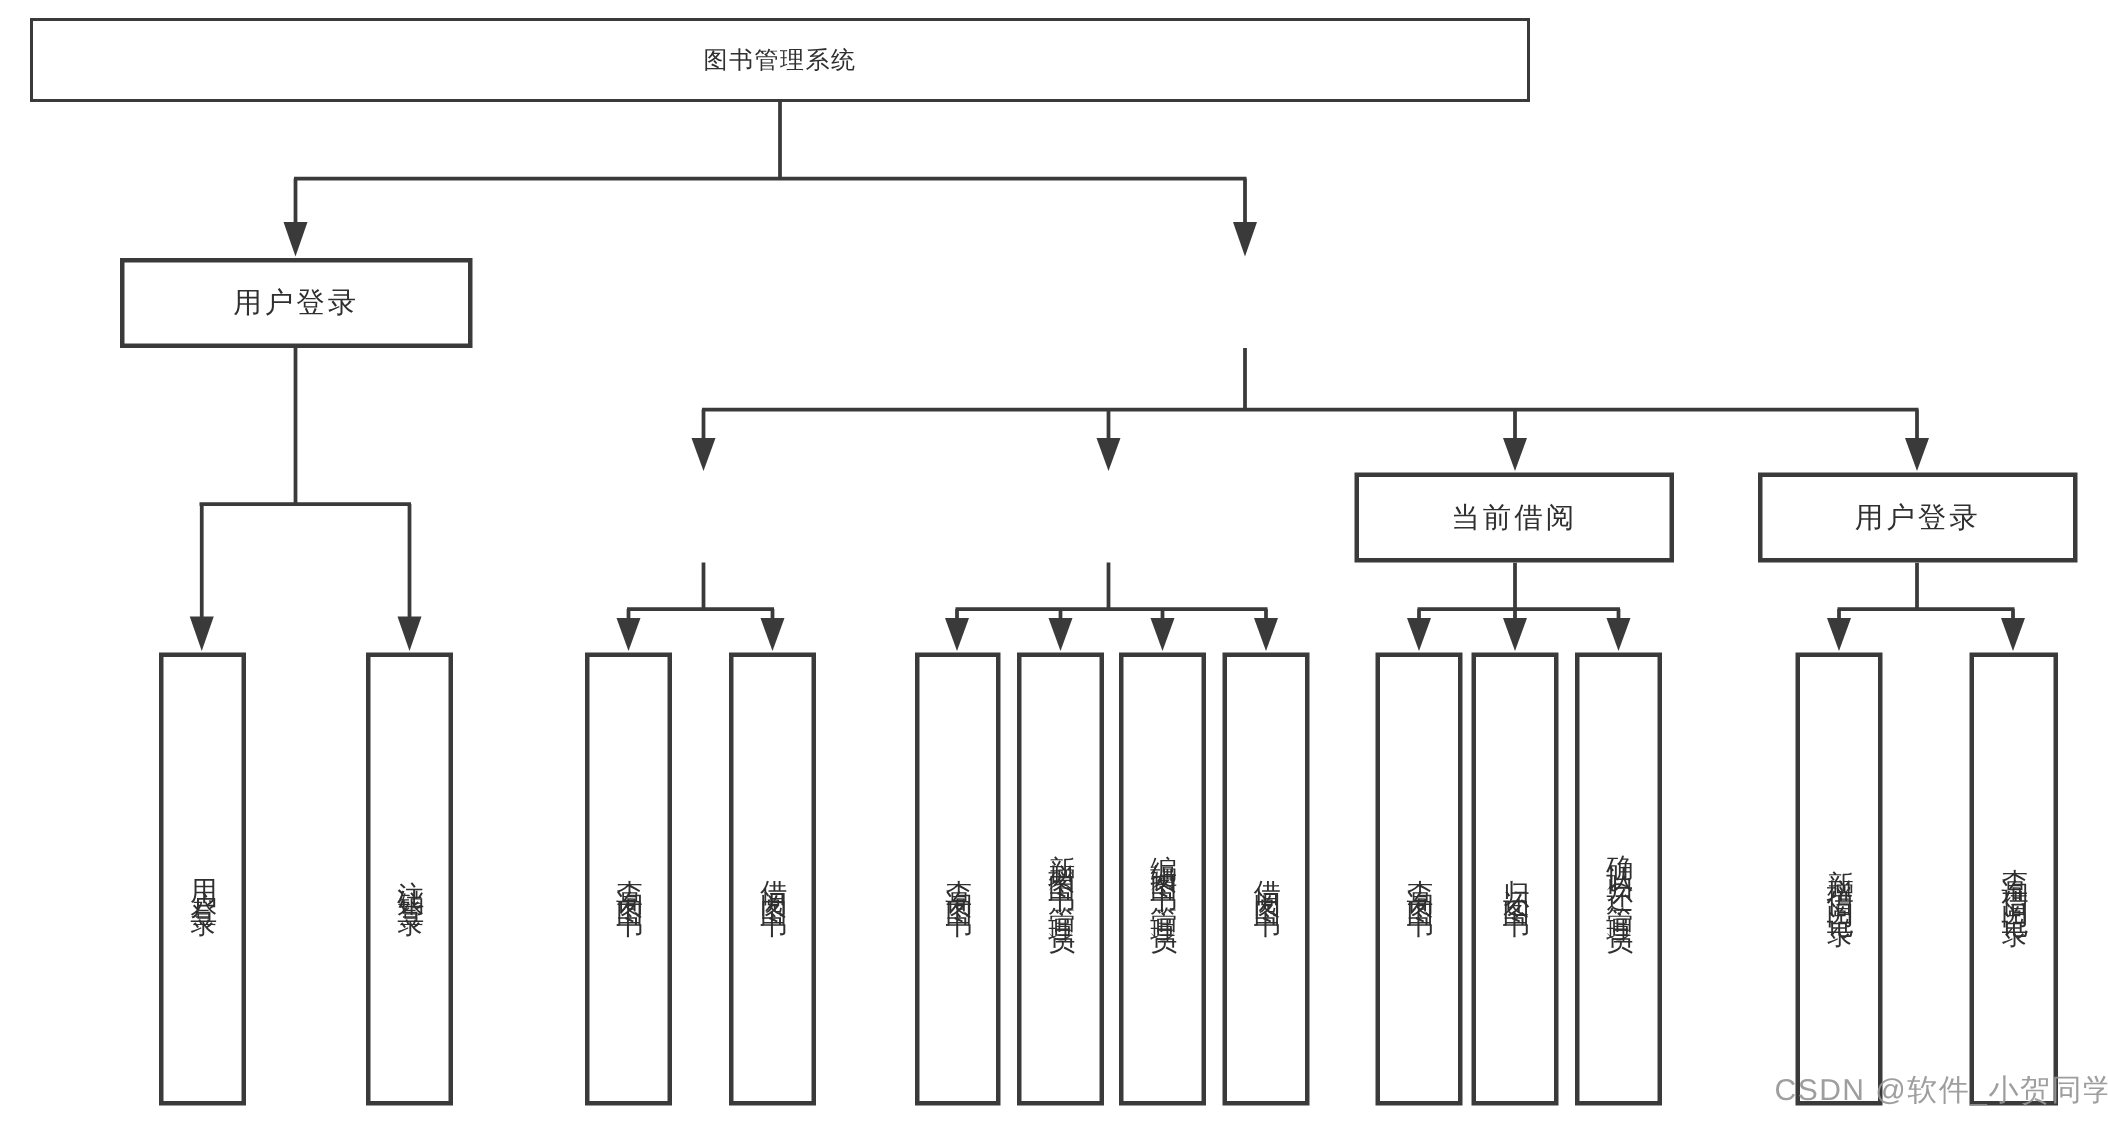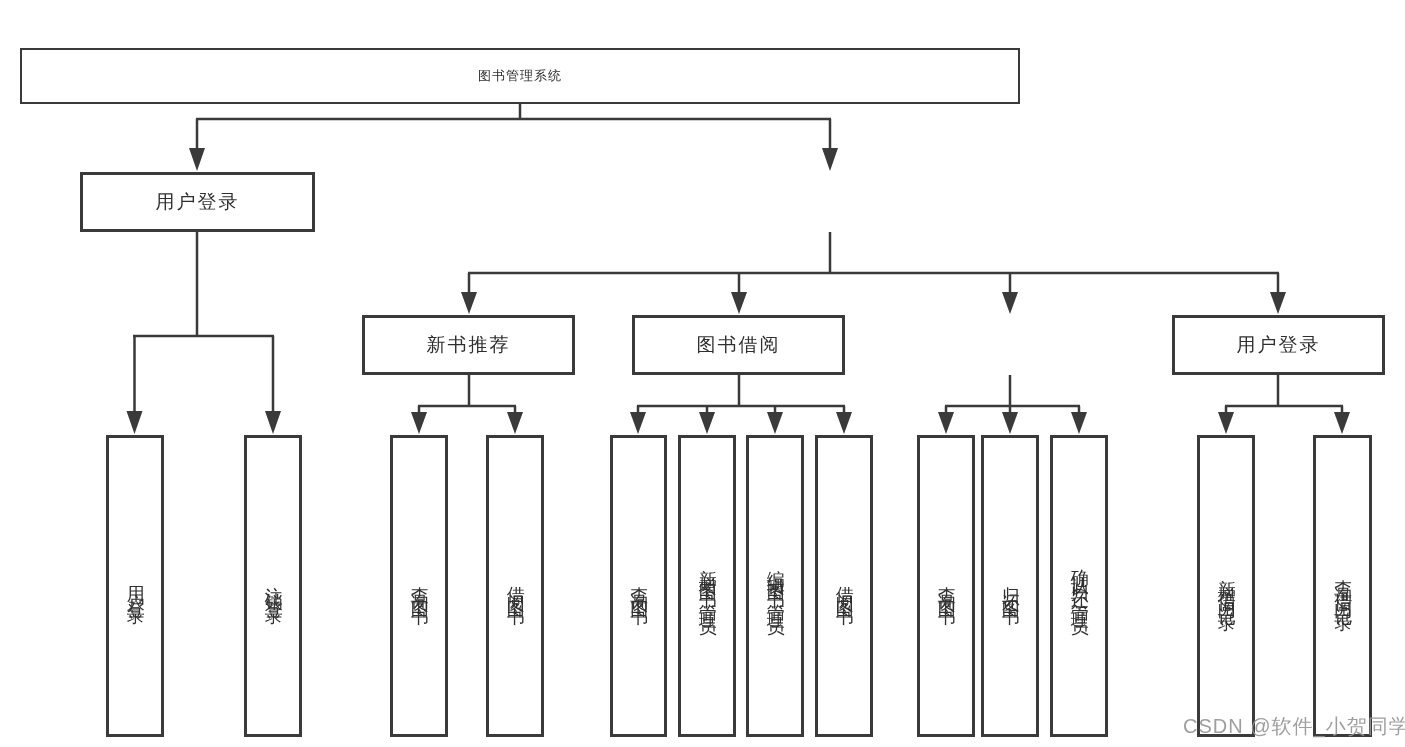--- a/index.html
+++ b/index.html
@@ -22,23 +22,22 @@
     background: #ffffff;
     border: 3px solid #3a3a3a;
     color: #2f2f2f;
     display: flex;
     align-items: center;
     justify-content: center;
     text-align: center;
   }
   .node.root-box {
     border-width: 2px;
-    font-size: 13px;
+    font-size: 16px;
     letter-spacing: 1px;
-    margin-top: 36px;
   }
   .node.h-box {
     font-size: 19px;
     letter-spacing: 2px;
   }
   .node.leaf-box {
     font-size: 18px;
   }
   .node.leaf-box .vtext {
     writing-mode: vertical-rl;
@@ -107,22 +106,21 @@
 
       <polygon points="1218,412 1234,412 1226,434"></polygon>
       <polygon points="1334,412 1350,412 1342,434"></polygon>
     </g>
   </svg>
 
   <div class="node root-box" style="left:20px; top:12px; width:1000px; height:56px;">图书管理系统</div>
 
   <div class="node h-box" style="left:80px; top:172px; width:235px; height:60px;">用户登录</div>
 
-  <div class="node h-box" style="left:362px; top:315px; width:213px; height:60px;">新书推荐</div>
-  <div class="node h-box" style="left:632px; top:315px; width:213px; height:60px;">图书借阅</div>
+  <div class="node h-box" style="left:903px; top:315px; width:213px; height:60px;">当前借阅</div>
   <div class="node h-box" style="left:1172px; top:315px; width:213px; height:60px;">用户登录</div>
 
   <div class="node leaf-box" style="left:106px; top:435px; width:58px; height:302px;">
     <span class="vtext">用户登录</span>
   </div>
   <div class="node leaf-box" style="left:244px; top:435px; width:58px; height:302px;">
     <span class="vtext">注销登录</span>
   </div>
 
   <div class="node leaf-box" style="left:390px; top:435px; width:58px; height:302px;">

